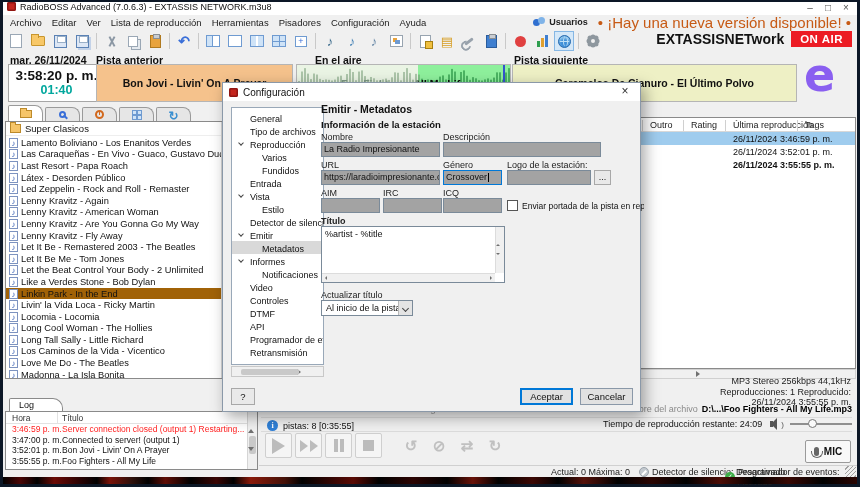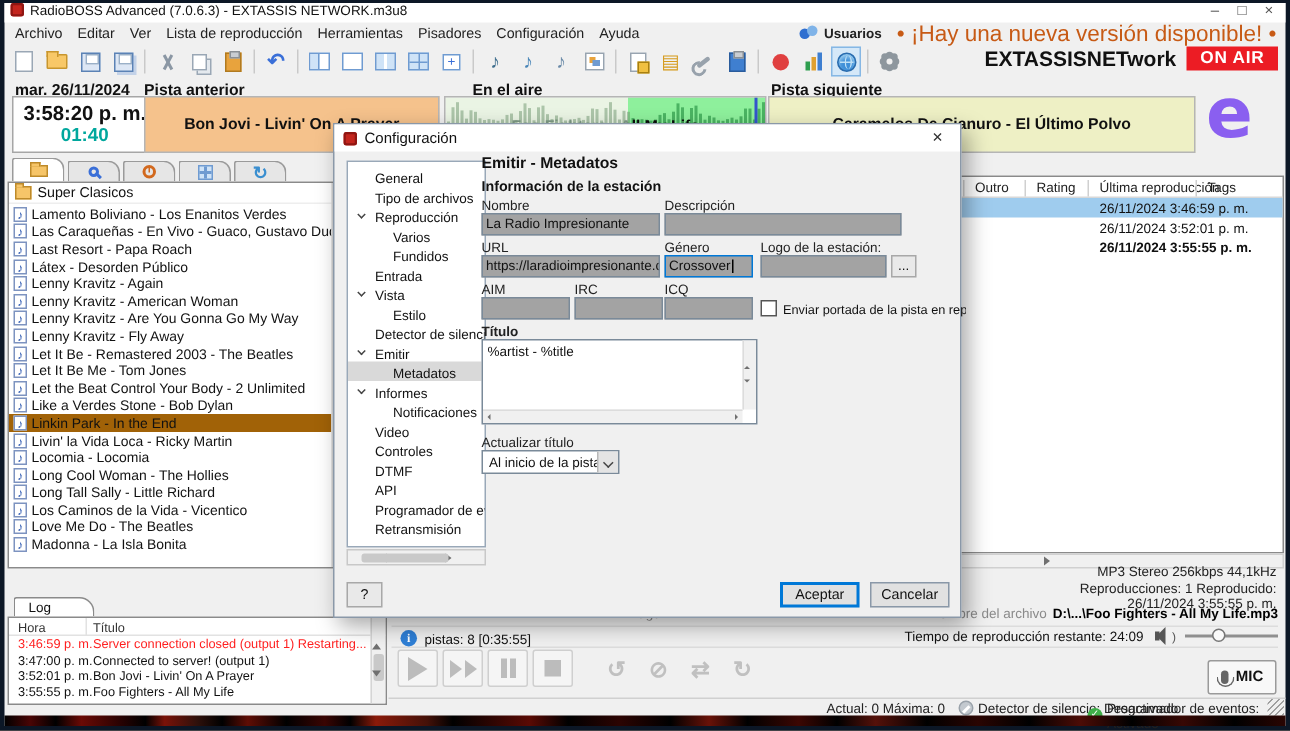--- a/index.html
+++ b/index.html
@@ -500,20 +500,24 @@
           <div class="srow">
             <span class="note-ic"></span>
             <span>Last Resort - Papa Roach</span>
           </div>
 
           <div class="srow">
             <span class="note-ic"></span>
             <span>Látex - Desorden Público</span>
           </div>
 
+          <div class="srow">
+            <span class="note-ic"></span>
+            <span>Led Zeppelin - Rock and Roll - Remaster</span>
+          </div>
 
           <div class="srow">
             <span class="note-ic"></span>
             <span>Lenny Kravitz - Again</span>
           </div>
 
           <div class="srow">
             <span class="note-ic"></span>
             <span>Lenny Kravitz - American Woman</span>
           </div>

